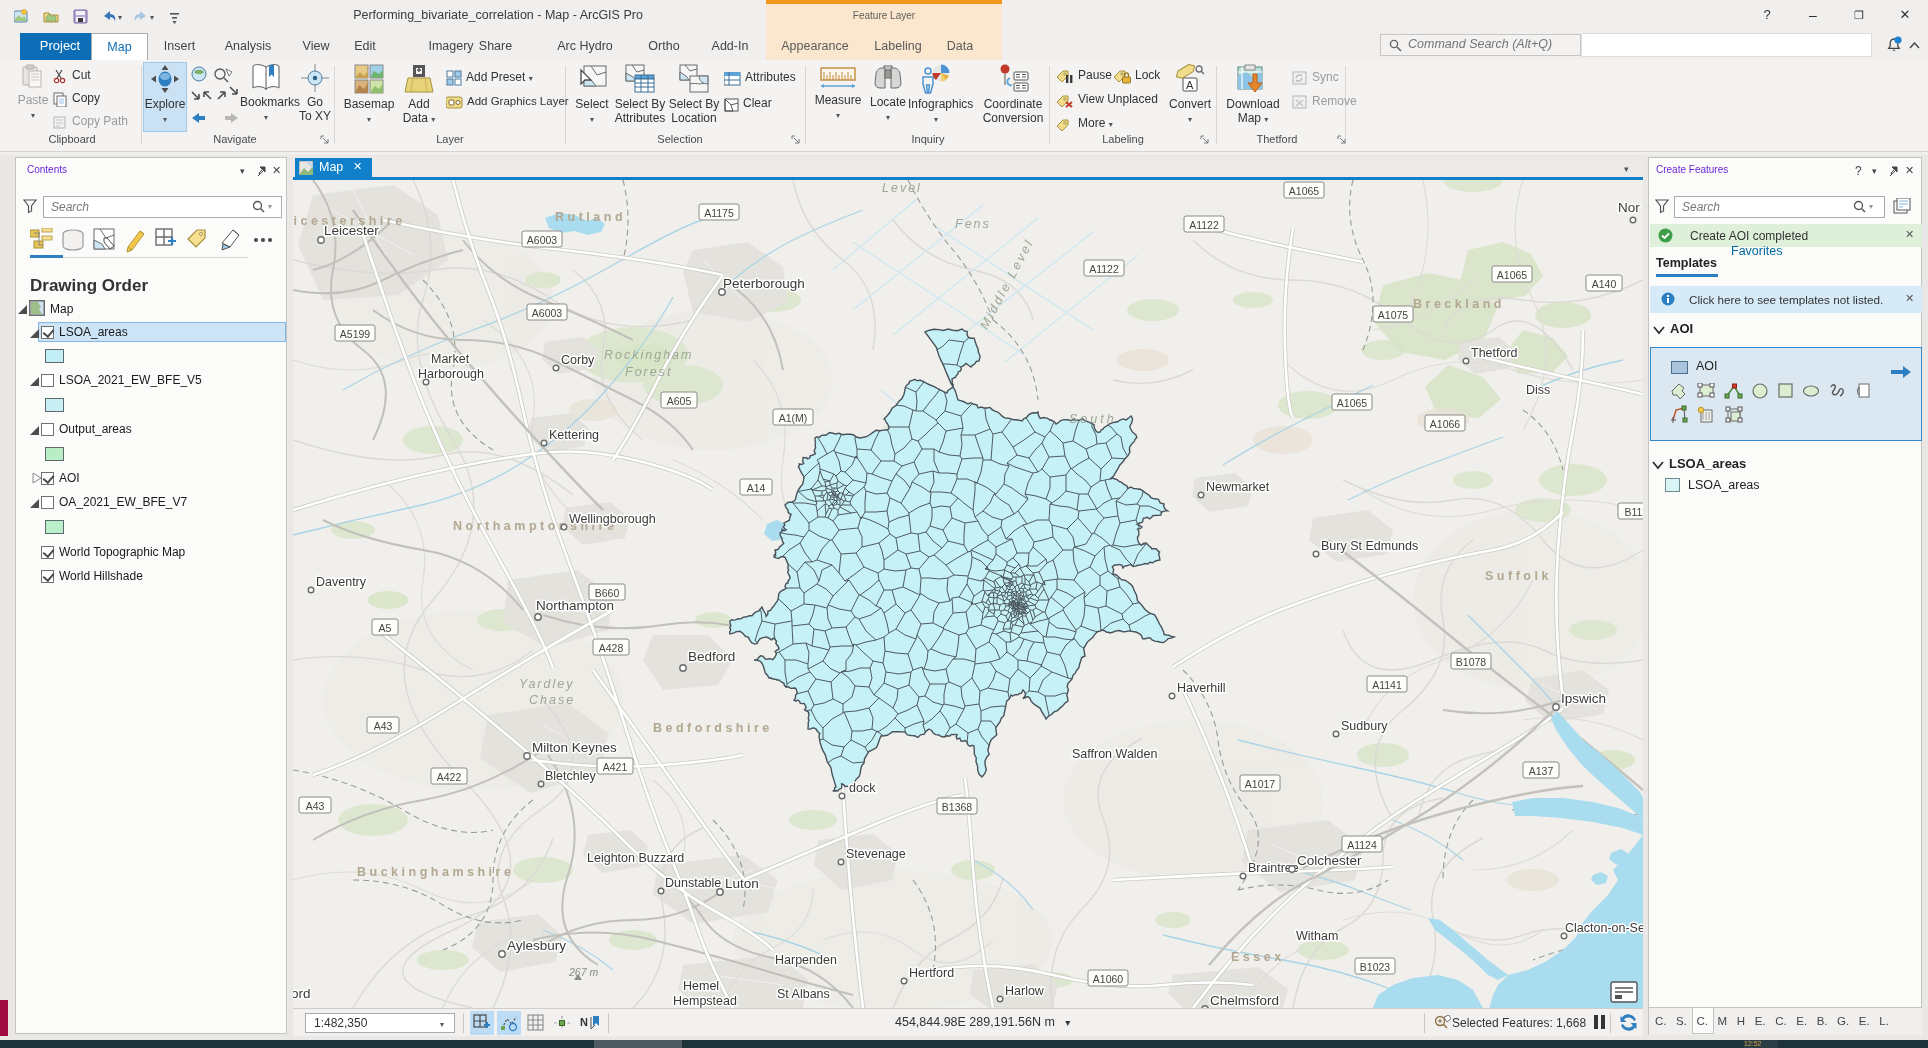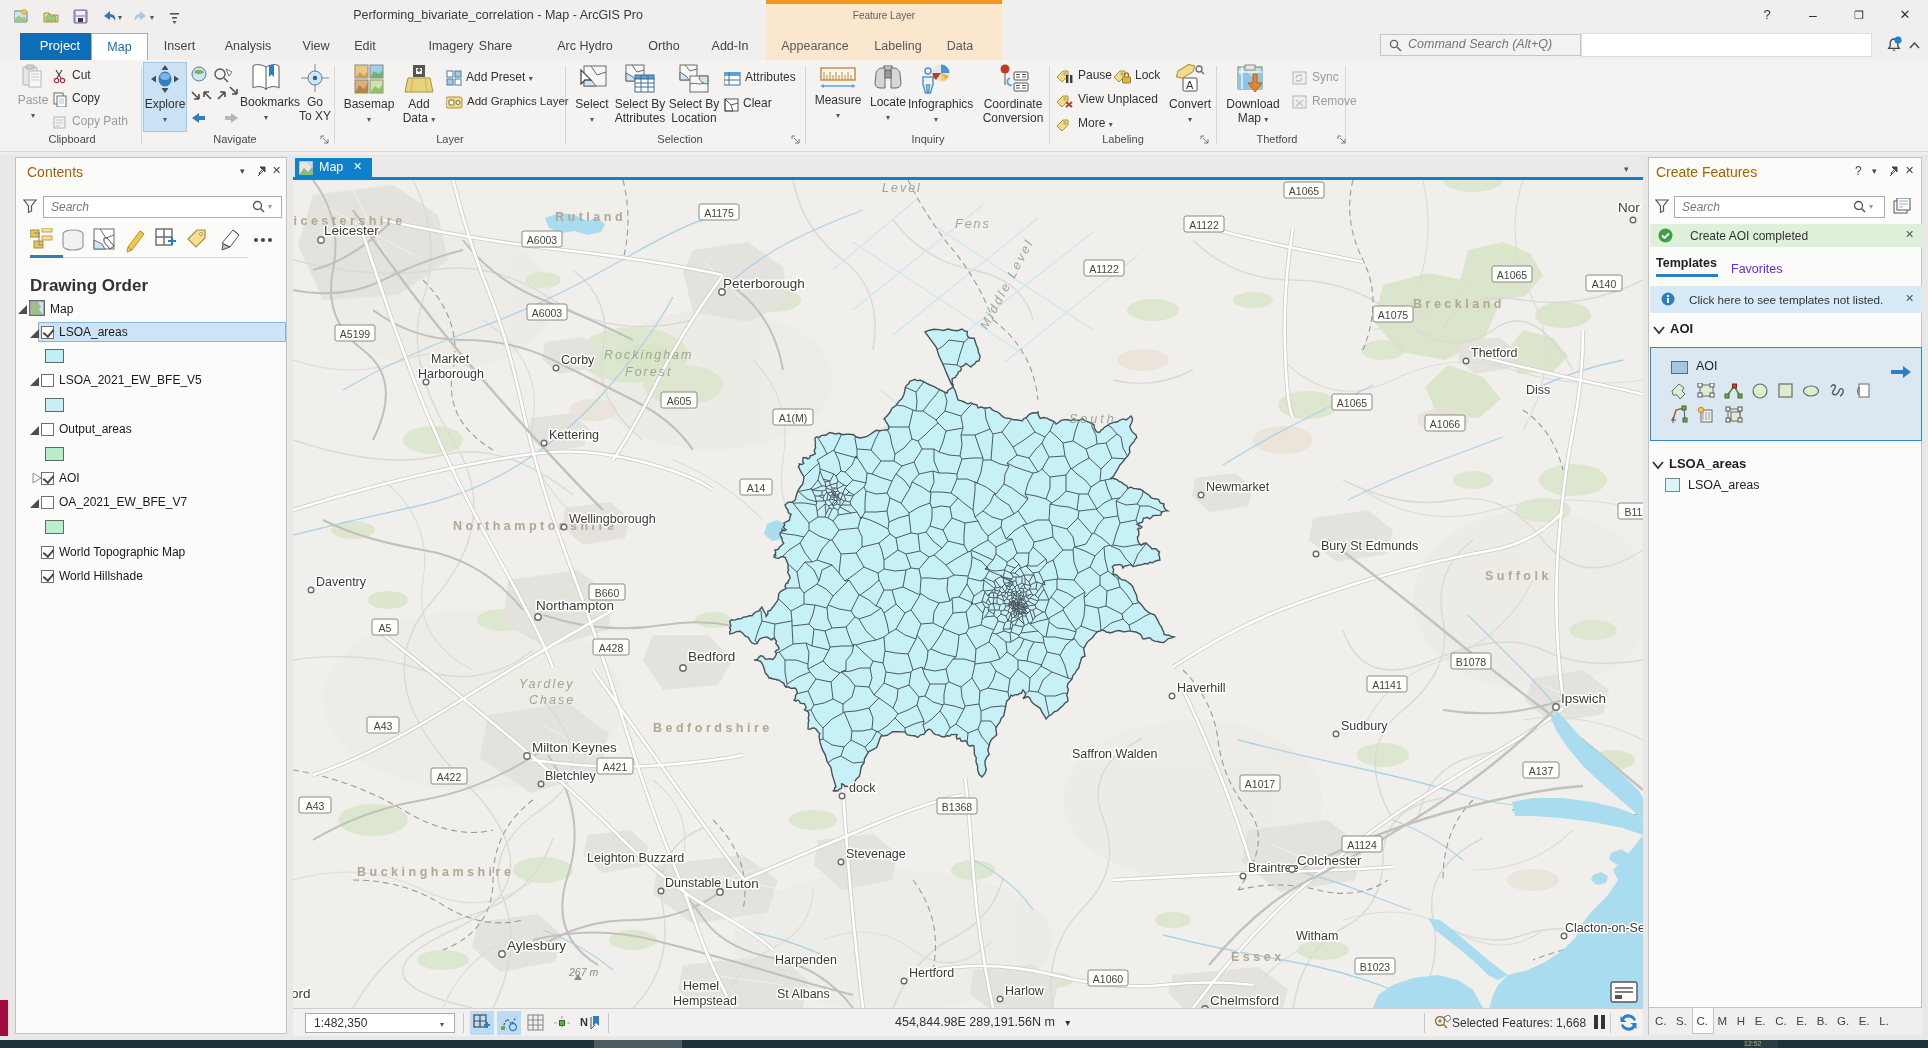--- a/index.html
+++ b/index.html
@@ -20,21 +20,21 @@
 .glabel{position:absolute;top:73px;font-size:11px;color:#4a4a4a;text-align:center}
 .launch{position:absolute;top:75px;width:10px;height:10px;font-size:9px;color:#777}
 .bigbtn{position:absolute;top:64px;text-align:center;font-size:12px;color:#333;line-height:14px}
 .smallbtn{position:absolute;font-size:12px;color:#333;height:22px;line-height:22px;white-space:nowrap}
 .smallbtn svg,.smallbtn .ic{vertical-align:-5px;margin-right:4px}
 .gray{color:#9b9b9b}
 .dd{font-size:8px;color:#555}
 
 #leftgutter{position:absolute;left:0;top:155px;width:1928px;height:885px;background:#e9e8e7}
 .panel{position:absolute;background:#f7f7f7;border:1px solid #c5c3c2}
-.ptitle{font-size:14px;color:#a16207}
+.ptitle{font-size:10px;color:#6d28d9}
 .searchbox{position:absolute;height:22px;background:#fff;border:1px solid #ababab;font-size:12px;color:#777;font-style:italic;line-height:20px;padding-left:7px}
 
 .titem{position:absolute;font-size:12px;color:#1a1a1a;height:19px;line-height:19px;white-space:nowrap}
 .cb{position:absolute;width:13px;height:13px;border:1px solid #707070;background:#fff}
 .cb.on:after{content:"";position:absolute;left:3px;top:0px;width:5px;height:8px;border:solid #4a4a4a;border-width:0 2px 2px 0;transform:rotate(40deg)}
 .swatch{position:absolute;width:19px;height:14px;border:1px solid #5e6a6e}
 
 .sechdr{font-size:13px;font-weight:bold;color:#222}
 #maptabs{position:absolute;left:293px;top:157px;width:1350px;height:20px;background:#eceae9}
 #maptab{position:absolute;left:295px;top:158px;width:77px;height:20px;background:#1080ca;color:#fff;font-size:12.5px}
@@ -1070,21 +1070,21 @@
   </svg>
 <div class="abs" style="left:1650px;top:224px;width:272px;height:23px;background:#dff0da"></div>
 <svg class="abs" style="left:1658px;top:228px" width="15" height="15" viewBox="0 0 15 15">
     <circle cx="7.5" cy="7.5" r="7" fill="#3d9e47"></circle>
     <path d="M4 7.5l2.5 2.5L11 5.5" stroke="#fff" stroke-width="1.8" fill="none"></path>
   </svg>
 <div class="abs" style="left:1690px;top:229px;font-size:12px;color:#333">Create AOI completed</div>
 <div class="abs" style="left:1905px;top:228px;font-size:11px;color:#555">✕</div>
 <div class="abs" style="left:1656px;top:256px;font-size:12.5px;font-weight:bold;color:#222">Templates</div>
 <div class="abs" style="left:1656px;top:274px;width:62px;height:3px;background:#2e7fc1"></div>
-<div class="abs" style="left:1731px;top:262px;font-size:12.5px;color:#6d28d9">Favorites</div>
+<div class="abs" style="left:1731px;top:244px;font-size:12.5px;color:#0369a1">Favorites</div>
 <div class="abs" style="left:1650px;top:286px;width:272px;height:27px;background:#d6eaf8"></div>
 <svg class="abs" style="left:1661px;top:292px" width="14" height="14" viewBox="0 0 14 14">
     <circle cx="7" cy="7" r="6.5" fill="#2e7fc1"></circle>
     <rect x="6" y="6" width="2" height="5" fill="#fff"></rect>
     <rect x="6" y="3" width="2" height="2" fill="#fff"></rect>
   </svg>
 <div class="abs" style="left:1689px;top:293px;font-size:11.7px;color:#333">Click here to see templates not listed.</div>
 <div class="abs" style="left:1905px;top:292px;font-size:11px;color:#555">✕</div>
 <svg class="abs" style="left:1653px;top:326px" width="12" height="9" viewBox="0 0 12 9">
     <path d="M1 1l5 6 5-6" fill="none" stroke="#333" stroke-width="1.8"></path>

